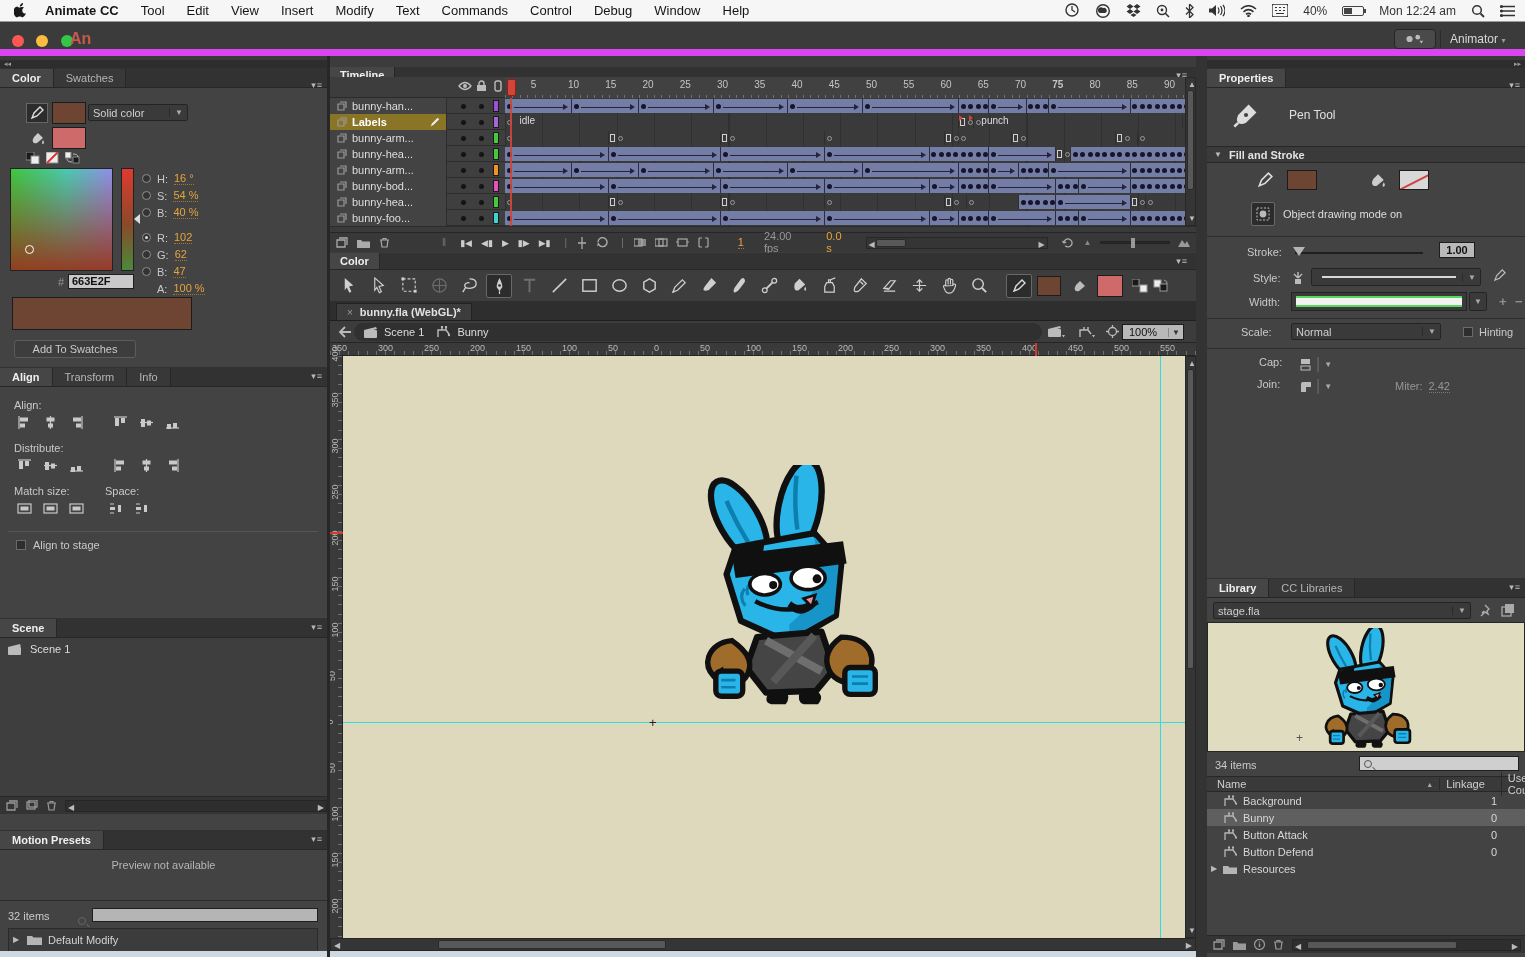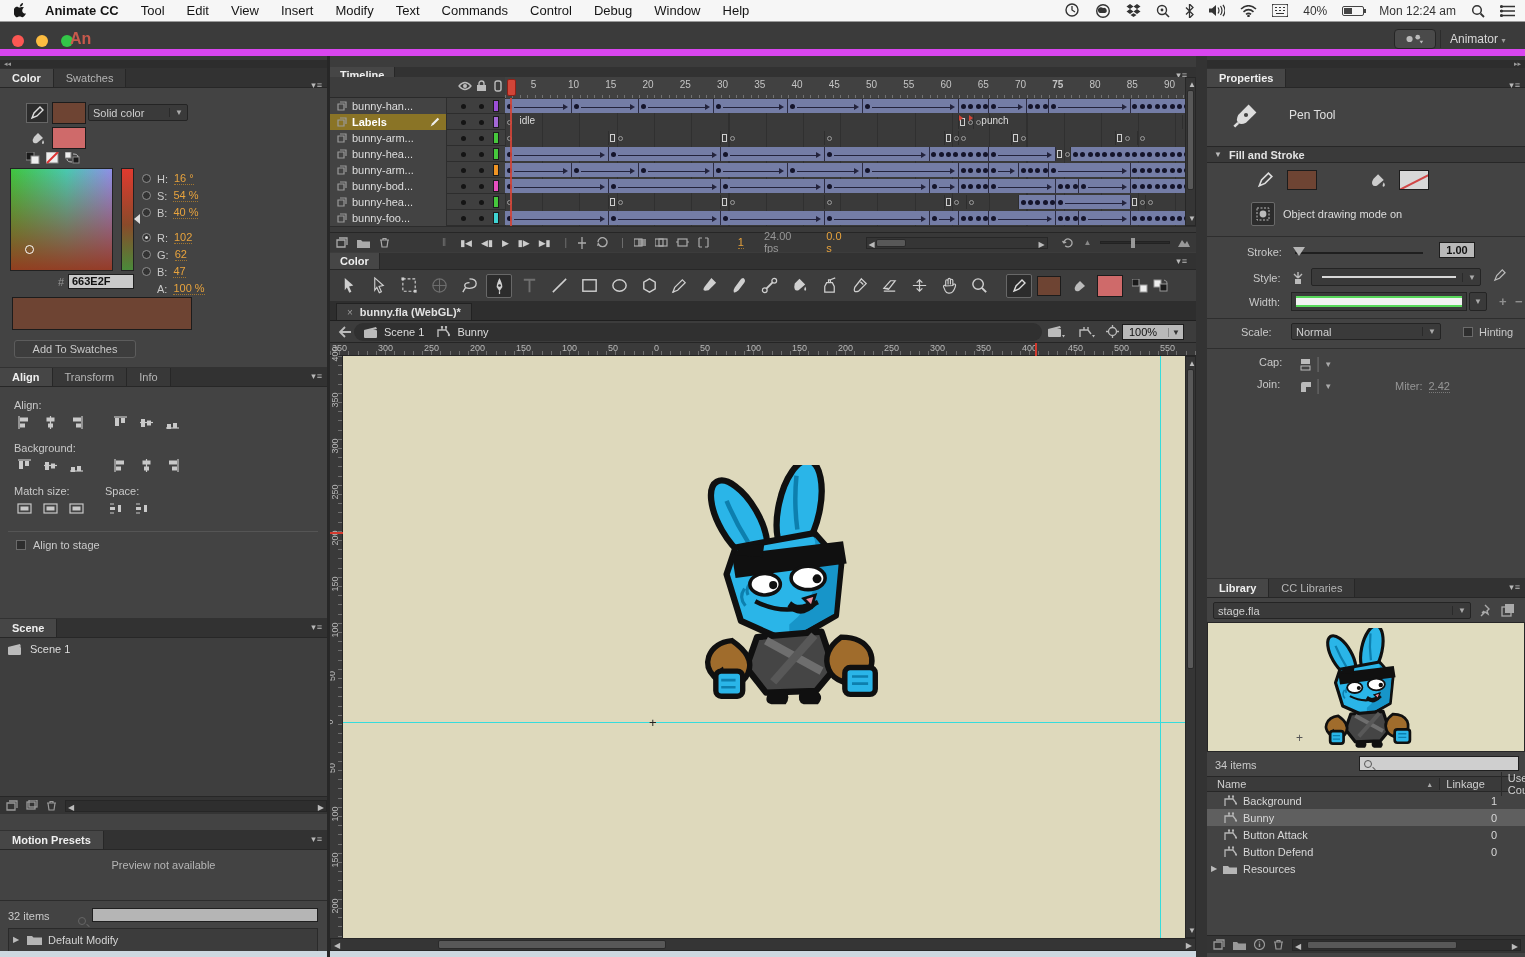--- a/index.html
+++ b/index.html
@@ -376,21 +376,21 @@
             </svg>
           </span>
           <span class="icon" style="width: 17px; height: 15px; display: inline-flex; align-items: center; justify-content: center;">
             <svg width="15" height="13" viewBox="0 0 15 13">
               <path d="M1 12 H14" stroke="#c9c9c9" stroke-width="1.2"></path>
               <rect x="2" y="8" width="4" height="8" fill="#c9c9c9"></rect>
               <rect x="8" y="7" width="4" height="5" fill="#c9c9c9"></rect>
             </svg>
           </span>
         </div>
-      <div class="abs lbl" style="left:14px;top:75px">Background:</div>
+      <div class="abs lbl" style="left:14px;top:75px">Distribute:</div>
       <div class="abs" id="align-row2" style="left:16px;top:91px;display:flex;gap:9px">
           <span class="icon" style="width: 17px; height: 15px; display: inline-flex; align-items: center; justify-content: center;">
             <svg width="15" height="13" viewBox="0 0 15 13">
               <path d="M1 1 H14" stroke="#c9c9c9" stroke-width="1.2"></path>
               <rect x="2" y="2" width="4" height="8" fill="#c9c9c9"></rect>
               <rect x="8" y="2" width="4" height="5" fill="#c9c9c9"></rect>
             </svg>
           </span>
           <span class="icon" style="width: 17px; height: 15px; display: inline-flex; align-items: center; justify-content: center;">
             <svg width="15" height="13" viewBox="0 0 15 13">

